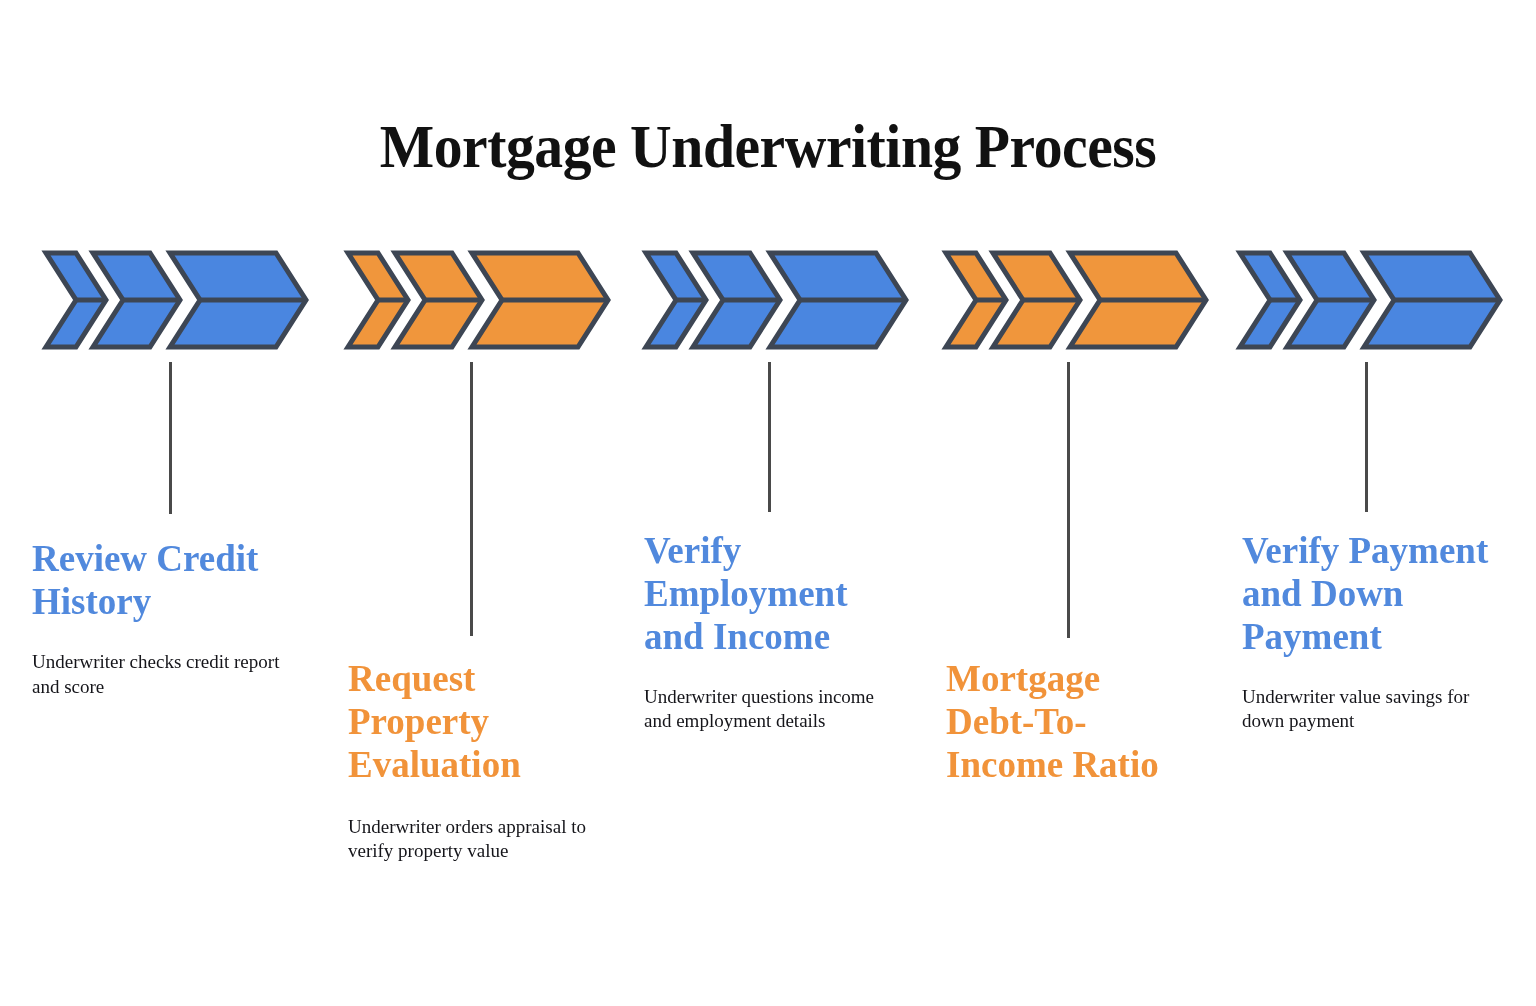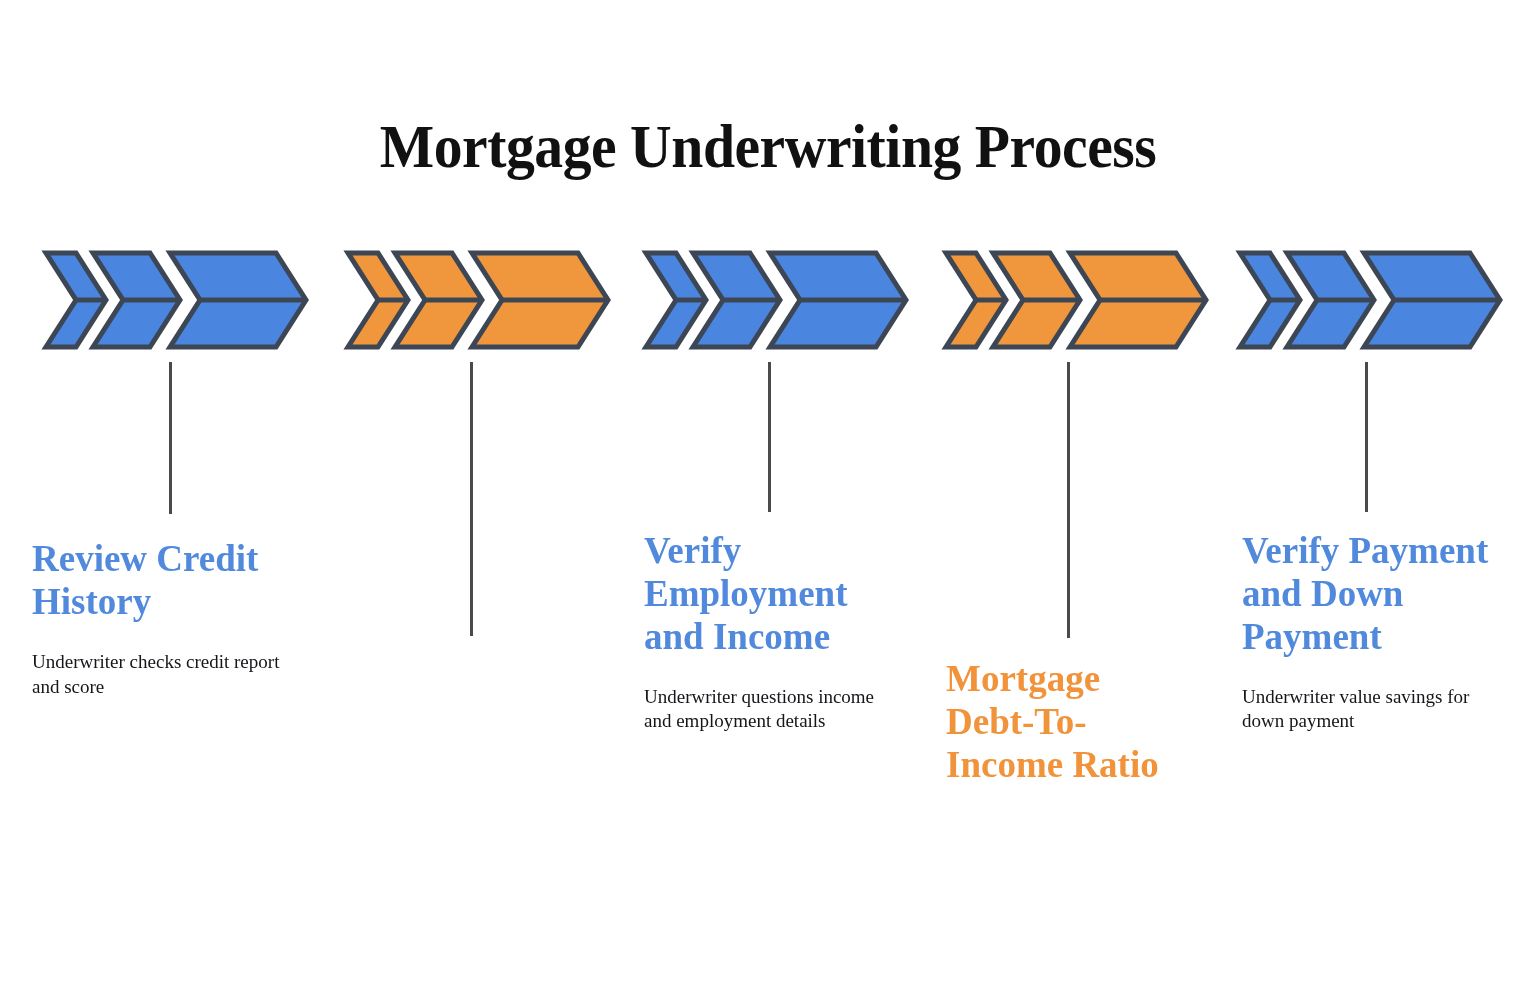--- a/index.html
+++ b/index.html
@@ -158,20 +158,24 @@
   <div class="connector" style="left:470px; top:362px; height:274px;"></div>
   <div class="connector" style="left:768px; top:362px; height:150px;"></div>
   <div class="connector" style="left:1067px; top:362px; height:276px;"></div>
   <div class="connector" style="left:1365px; top:362px; height:150px;"></div>
 
   <div class="step-text" style="left:32px; top:538px; width:278px;">
     <p class="step-heading blue">Review Credit History</p>
     <p class="step-desc" style="margin-top:26px;">Underwriter checks credit report and score</p>
   </div>
 
+  <div class="step-text" style="left:348px; top:658px; width:245px;">
+    <p class="step-heading orange">Request Property Evaluation</p>
+    <p class="step-desc" style="margin-top:28px;">Underwriter orders appraisal to verify property value</p>
+  </div>
 
   <div class="step-text" style="left:644px; top:530px; width:248px;">
     <p class="step-heading blue">Verify Employment and Income</p>
     <p class="step-desc" style="margin-top:26px;">Underwriter questions income and employment details</p>
   </div>
 
   <div class="step-text" style="left:946px; top:658px; width:248px;">
     <p class="step-heading orange">Mortgage Debt-To-Income Ratio</p>
   </div>
 

